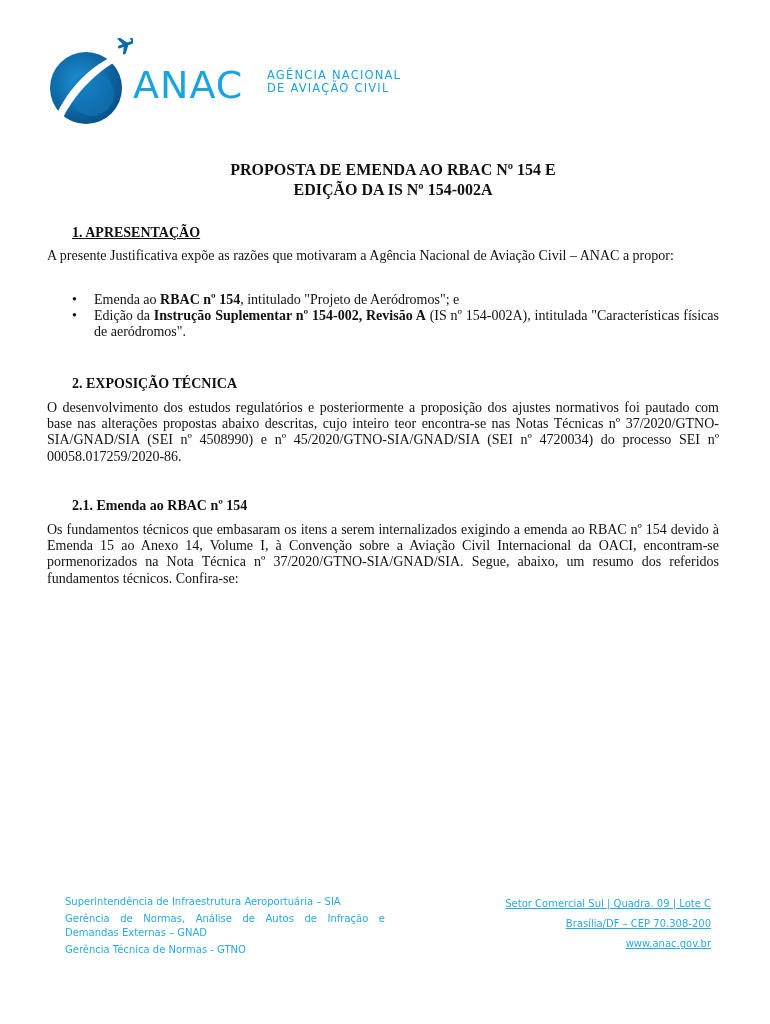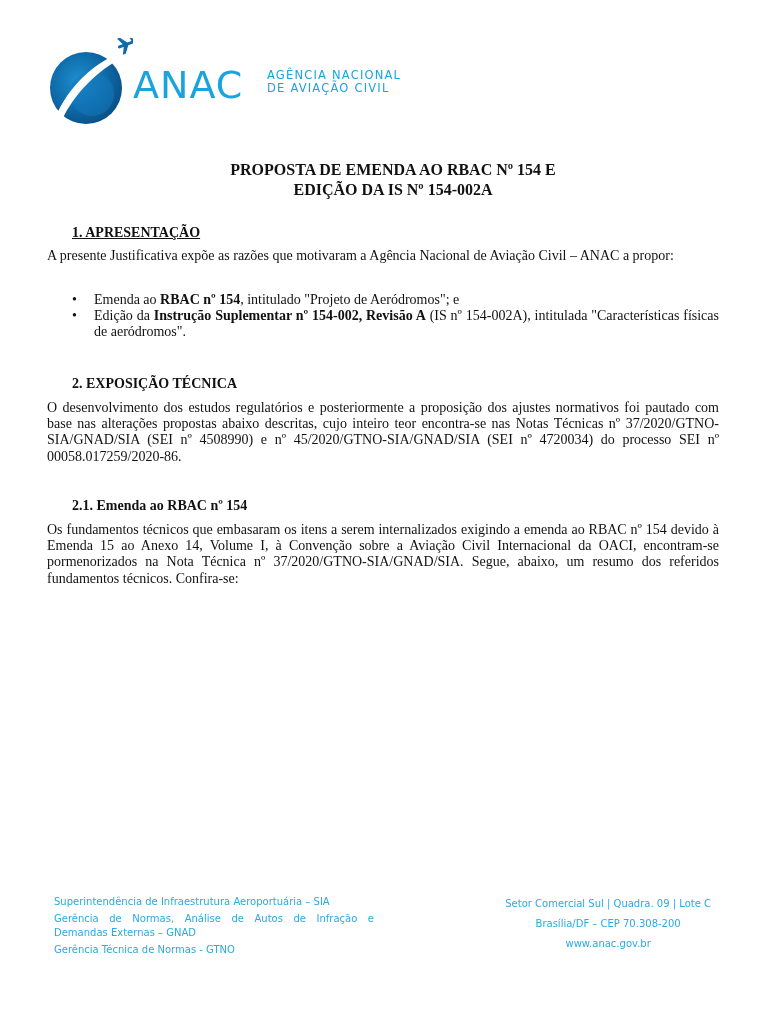--- a/index.html
+++ b/index.html
@@ -11,24 +11,24 @@
     .logo-sub { position: absolute; left: 219px; top: 31px; font-family: "DejaVu Sans", "Liberation Sans", sans-serif;
       font-size: 11.5px; color: #1ba3dd; letter-spacing: 1.2px; line-height: 13px; }
     .title { position: absolute; left: 0; width: 770px; top: 160px; text-align: center;
       font-weight: bold; font-size: 16px; line-height: 20px; margin-left: 8px; }
     .h { position: absolute; font-weight: bold; font-size: 14px; line-height: 17px; }
     .p { position: absolute; left: 47px; width: 672px; font-size: 14px; line-height: 16.2px; text-align: justify; }
     .bullets { position: absolute; left: 72px; width: 647px; top: 292px; margin: 0; padding: 0; list-style: none; font-size: 14px; line-height: 16.2px; }
     .bullets li { position: relative; padding-left: 22px; text-align: justify; }
     .bullets li .dot { position: absolute; left: 0; top: 0; }
     .footer { position: absolute; font-family: "DejaVu Sans", "Liberation Sans", sans-serif; font-size: 10px;
-      color: #29aae1; line-height: 16.5px; }
+      color: #29aae1; line-height: 16.5px; margin-left: 11px; }
     .footer-left { left: 54px; top: 894px; width: 320px; }
     .footer-left .just { text-align: justify; text-align-last: justify; display: block; }
-    .footer-right { right: 59px; top: 894px; text-align: center; line-height: 20px; }
+    .footer-right { right: 59px; top: 894px; text-align: right; line-height: 20px; text-decoration: underline; }
   </style>
 </head>
 <body>
 
 <div class="logo">
   <svg width="85" height="90" viewBox="0 0 85 90" style="position:absolute;left:0;top:0;">
     <defs>
       <radialGradient id="g" cx="40%" cy="40%" r="65%">
         <stop offset="0%" stop-color="#1e8fd0"></stop>
         <stop offset="60%" stop-color="#0e6aa8"></stop>

